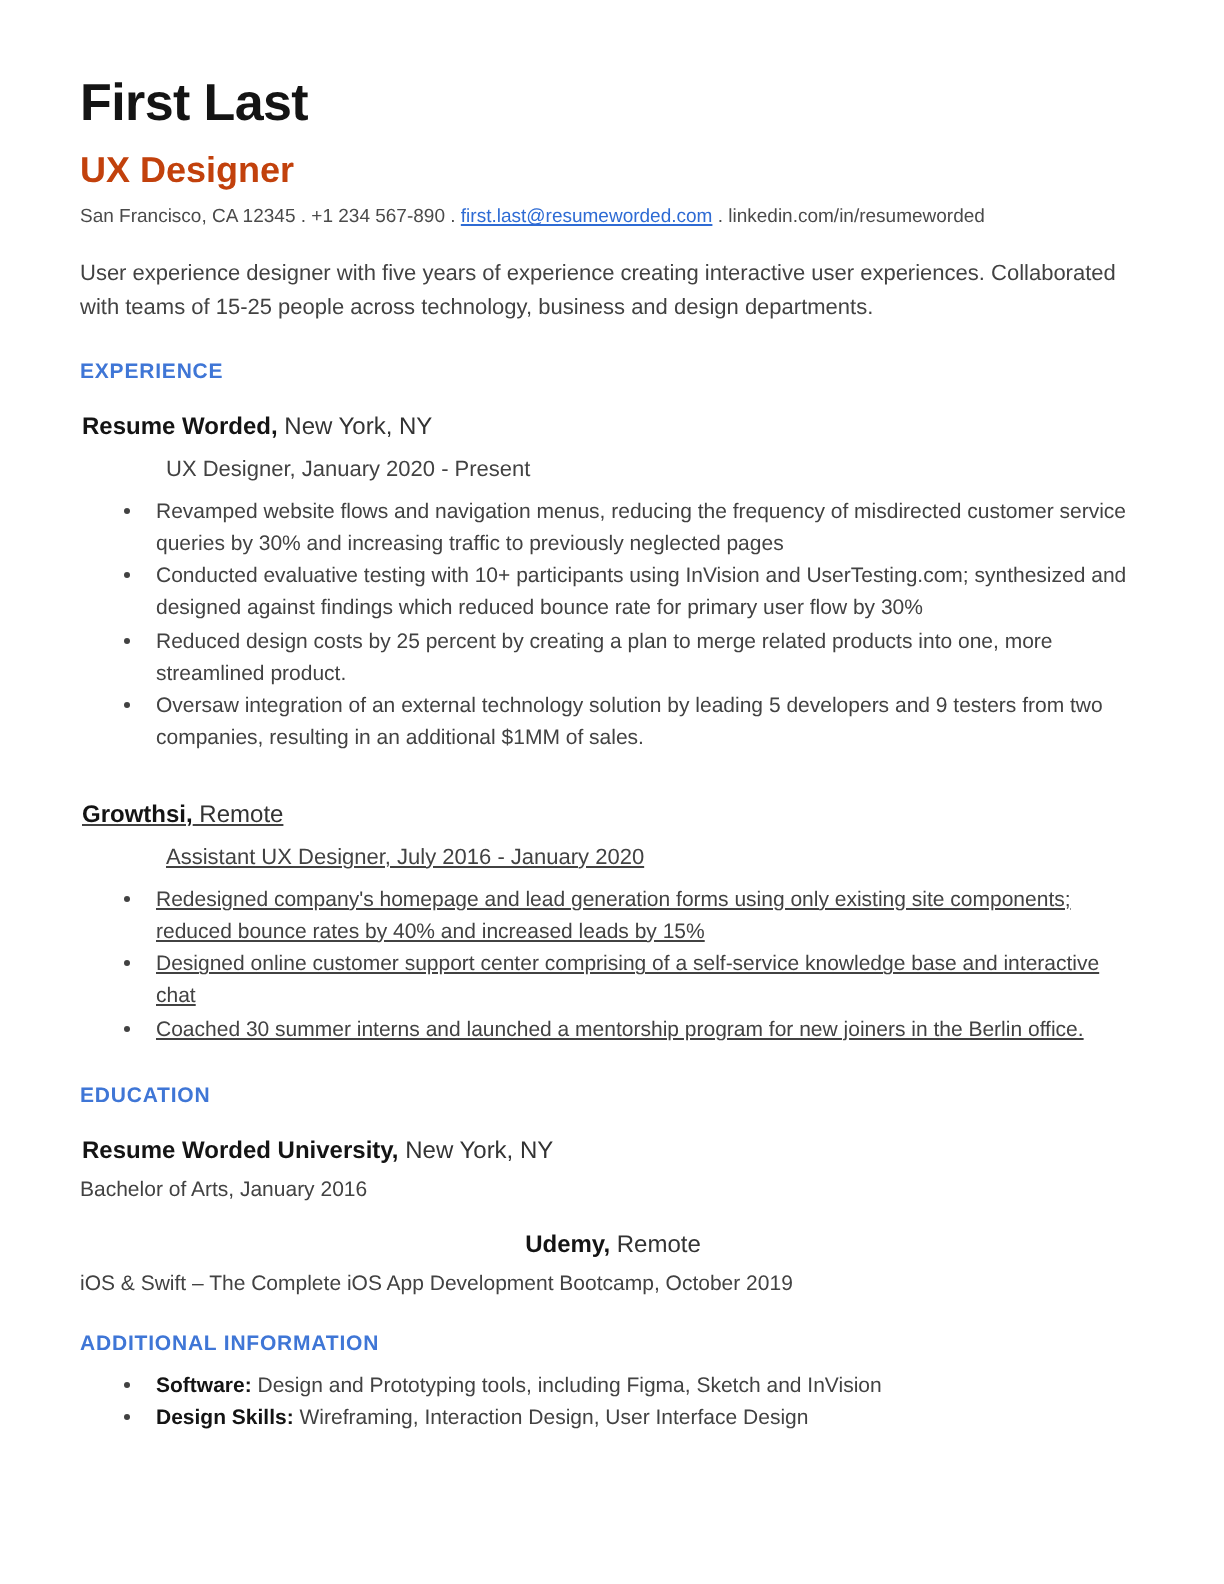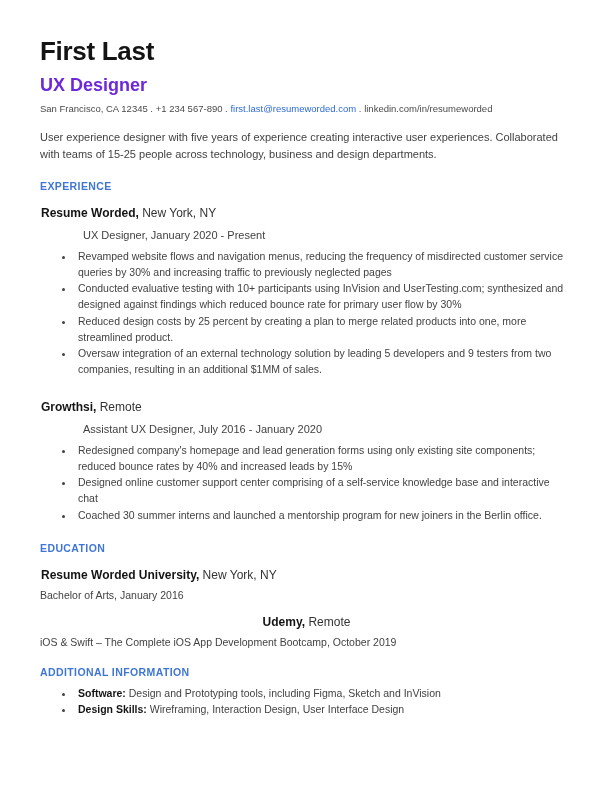--- a/index.html
+++ b/index.html
@@ -7,45 +7,45 @@
     width:612px; height:792px; margin:0 auto; background:#ffffff;
     box-sizing:border-box; padding:36px 40px;
     font-family:"Liberation Sans","DejaVu Sans",sans-serif;
     color:#424242; overflow:hidden;
   }
   .name {
     font-size:26px; font-weight:700; color:#141414;
     margin:0 0 8px 0; letter-spacing:-0.3px;
   }
   .job-title {
-    font-size:18px; font-weight:700; color:#6d28d9;
+    font-size:18px; font-weight:700; color:#c2410c;
     margin:0 0 6px 0;
   }
   .contact-line { font-size:9.5px; color:#4a4a4a; line-height:1.4; }
   .contact-line .sep { color:#4a4a4a; }
-  .email-link { color:#2e6bd4; cursor:pointer; }
+  .email-link { color:#2e6bd4; text-decoration:underline; cursor:pointer; }
   .summary {
     font-size:11px; line-height:1.48; margin:14px 0 0 0;
     max-width:536px; color:#424242;
   }
   .section-heading {
     font-size:10.5px; font-weight:700; letter-spacing:0.4px;
     color:#3f76d6; margin:18px 0 0 0;
   }
   .company-line { font-size:12px; margin:14px 0 0 1px; color:#333333; }
   .company-name { font-weight:700; color:#141414; }
   .role-line { font-size:11px; margin:9px 0 0 0; color:#424242;padding-left:43px; }
   ul.bullets { margin:8px 0 0 0; padding:0 0 0 35px; }
   ul.bullets li {
     font-size:10.5px; line-height:1.5; color:#424242;
     padding-left:3px; margin:0 0 1px 0; max-width:492px;
   }
   .edu-detail { font-size:10.5px; margin:7px 0 0 0; color:#424242; }
   .bold-label { font-weight:700; color:#141414; }
-  .exp-job-second { margin-top:22px; }
+  .exp-job-second { margin-top:22px;text-decoration:underline; }
 </style>
 </head>
 <body>
 
 <div class="page">
 
   <h1 class="name">First Last</h1>
   <h2 class="job-title">UX Designer</h2>
 
   <div class="contact-line"><span>San Francisco, CA 12345</span><span class="sep"> . </span><span>+1 234 567-890</span><span class="sep"> . </span><a class="email-link">first.last@resumeworded.com</a><span class="sep"> . </span><span>linkedin.com/in/resumeworded</span></div>

